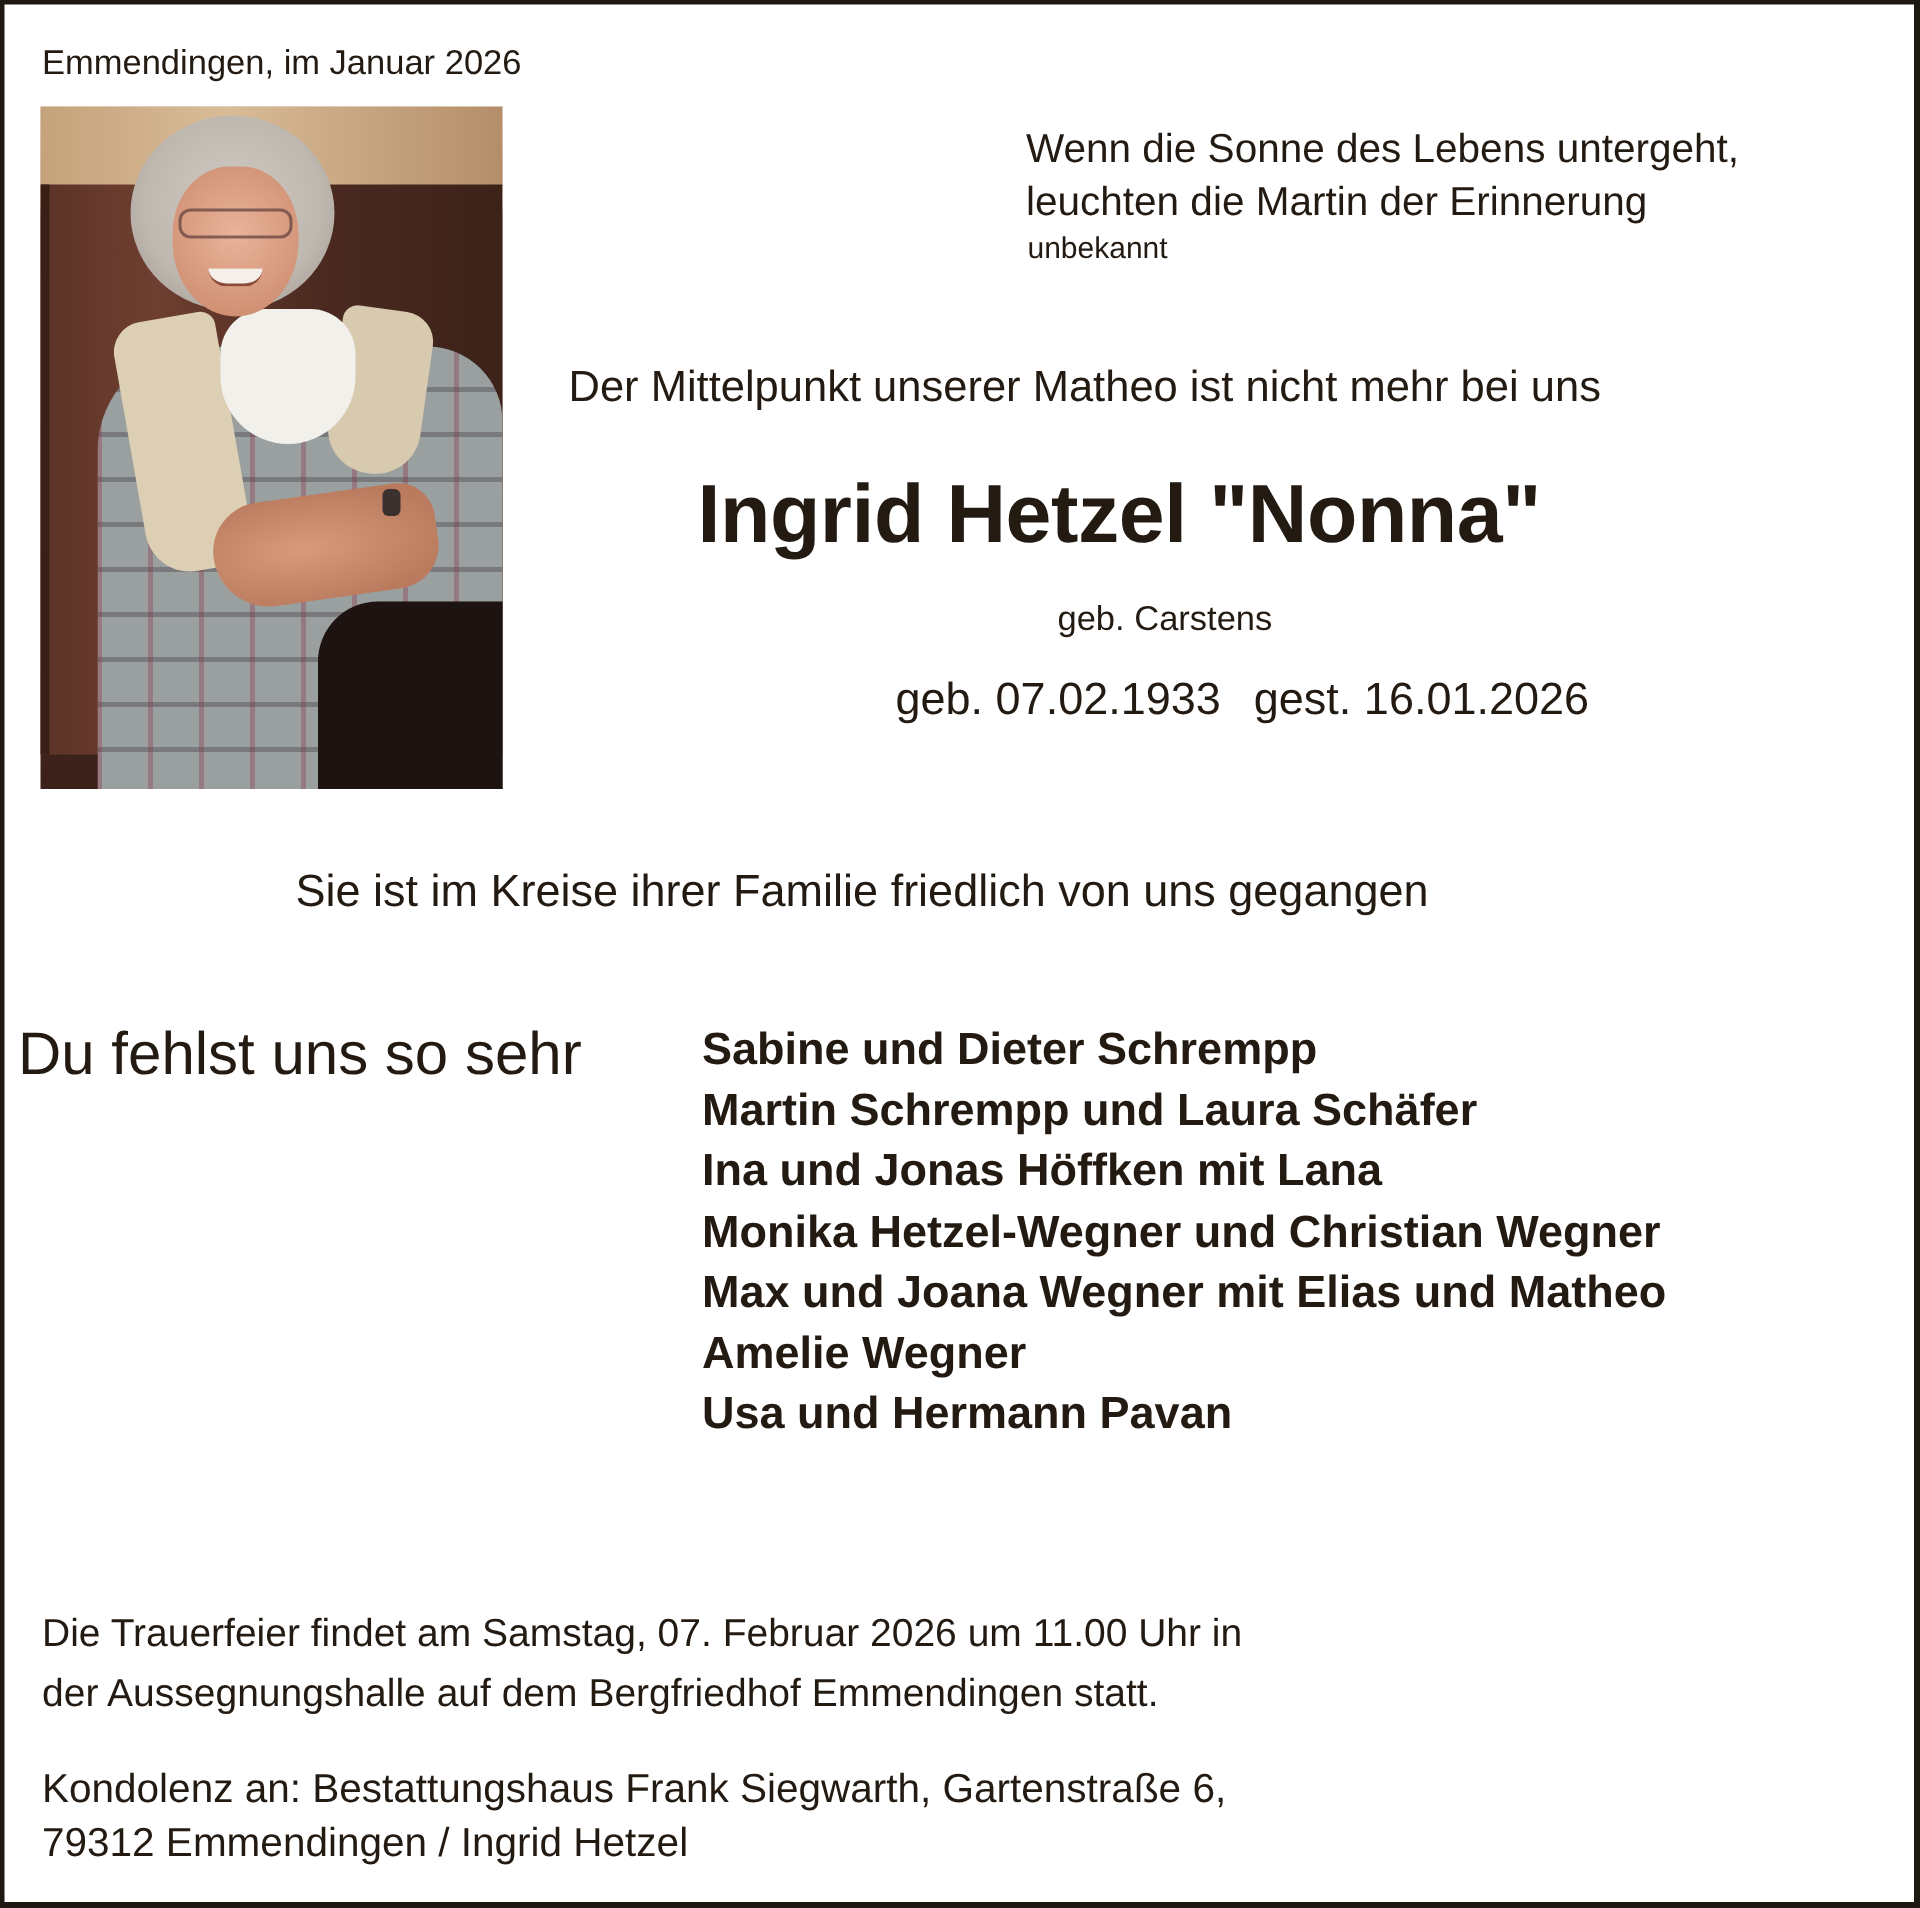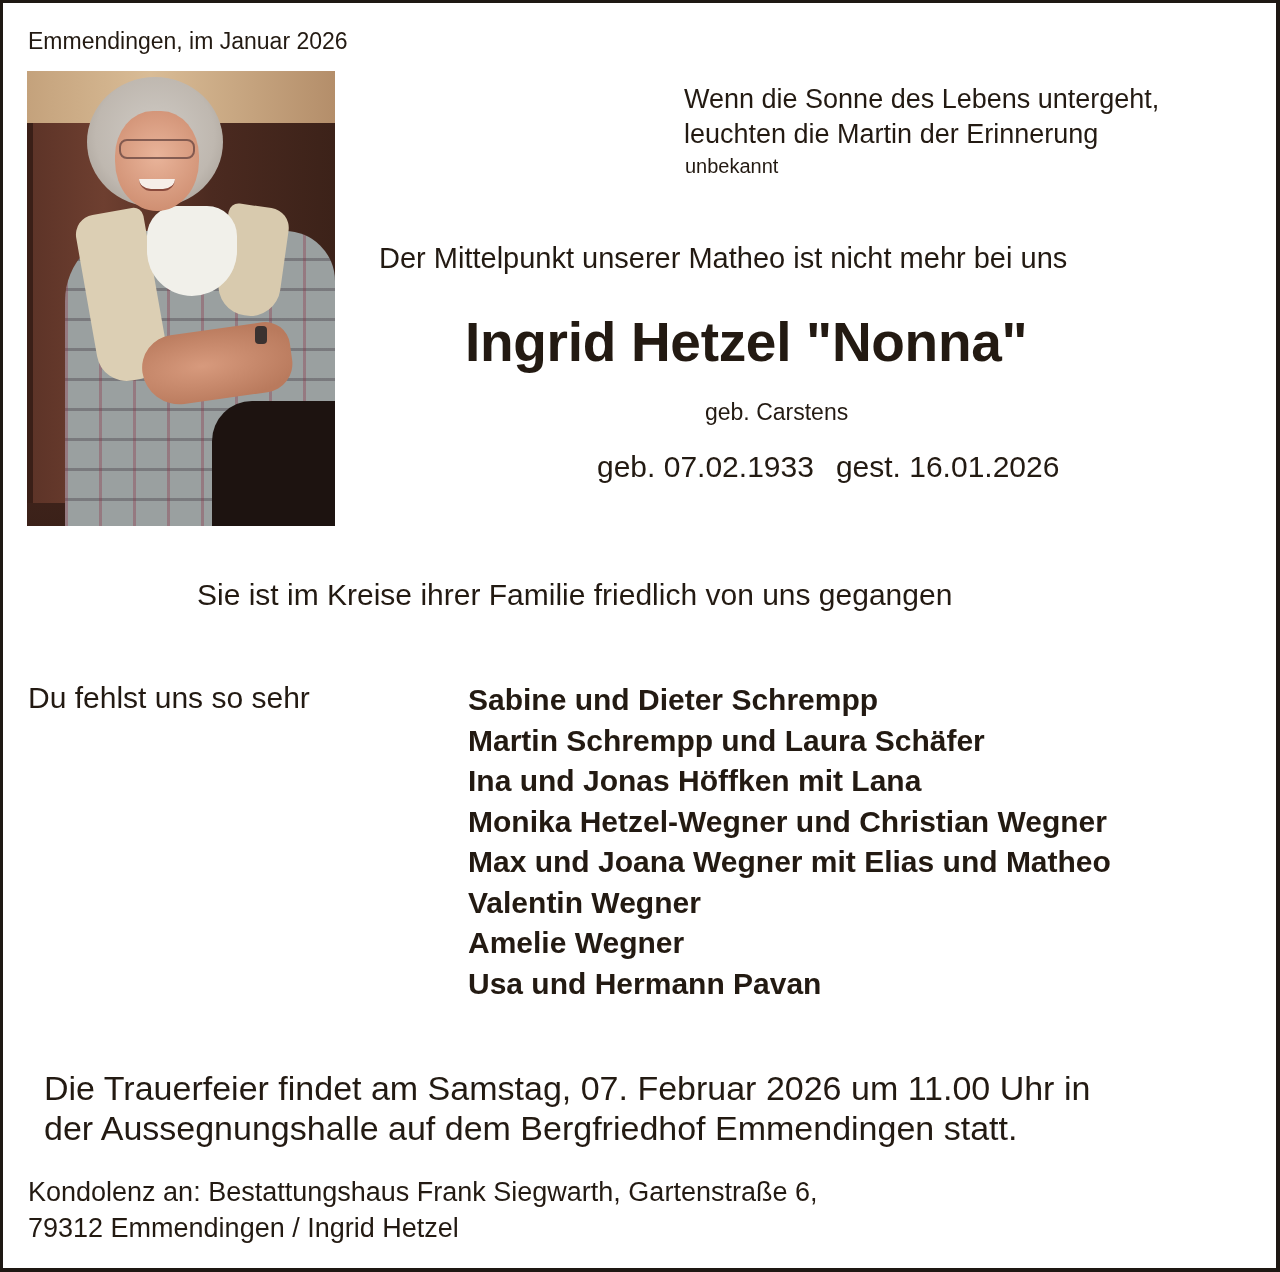--- a/index.html
+++ b/index.html
@@ -58,24 +58,24 @@
 
     .quote { left: 684px; top: 82px; font-size: 27px; line-height: 35px; }
     .quote-author { left: 685px; top: 155px; font-size: 20px; }
     .lead-inner { left: 379px; top: 242px; font-size: 29px; }
     .name { left: 465px; top: 310px; font-size: 55px; font-weight: bold; letter-spacing: -0.3px; }
     .maiden { left: 705px; top: 399px; font-size: 23px; }
     .dates { left: 597px; top: 450px; font-size: 30px; }
     .dates span { display: inline-block; }
     .dates .gap { width: 22px; }
     .passed { left: 197px; top: 578px; font-size: 30px; }
-    .miss { left: 28px; top: 681px; font-size: 30px; }
+    .miss { left: 12px; top: 681px; font-size: 40px; }
     .mourners { left: 468px; top: 680px; font-size: 30px; font-weight: bold; line-height: 40.5px; }
     .mourners div { white-space: nowrap; }
-    .service { left: 44px; top: 1068px; font-size: 34px; line-height: 40px; }
+    .service { left: 28px; top: 1068px; font-size: 26px; line-height: 40px; }
     .condolence { left: 28px; top: 1174px; font-size: 27px; line-height: 36px; }
   </style>
 </head>
 <body>
 
 <div class="frame"></div>
 
 <div class="abs place-date">Emmendingen, im Januar 2026</div>
 
 <div class="photo" title="Portrait photo of a smiling elderly woman with grey hair and glasses, wearing a plaid cardigan and cream fleece vest, seated on a brown sofa">
@@ -112,21 +112,20 @@
 <div class="abs passed">Sie ist im Kreise ihrer Familie friedlich von uns gegangen</div>
 
 <div class="abs miss">Du fehlst uns so sehr</div>
 
 <div class="abs mourners">
   <div>Sabine und Dieter Schrempp</div>
   <div>Martin Schrempp und Laura Schäfer</div>
   <div>Ina und Jonas Höffken mit Lana</div>
   <div>Monika Hetzel-Wegner und Christian Wegner</div>
   <div>Max und Joana Wegner mit Elias und Matheo</div>
-  <div>Valentin Wegner</div>
   <div>Amelie Wegner</div>
   <div>Usa und Hermann Pavan</div>
 </div>
 
 <div class="abs service">
   <div>Die Trauerfeier findet am Samstag, 07. Februar 2026 um 11.00 Uhr in</div>
   <div>der Aussegnungshalle auf dem Bergfriedhof Emmendingen statt.</div>
 </div>
 
 <div class="abs condolence">

